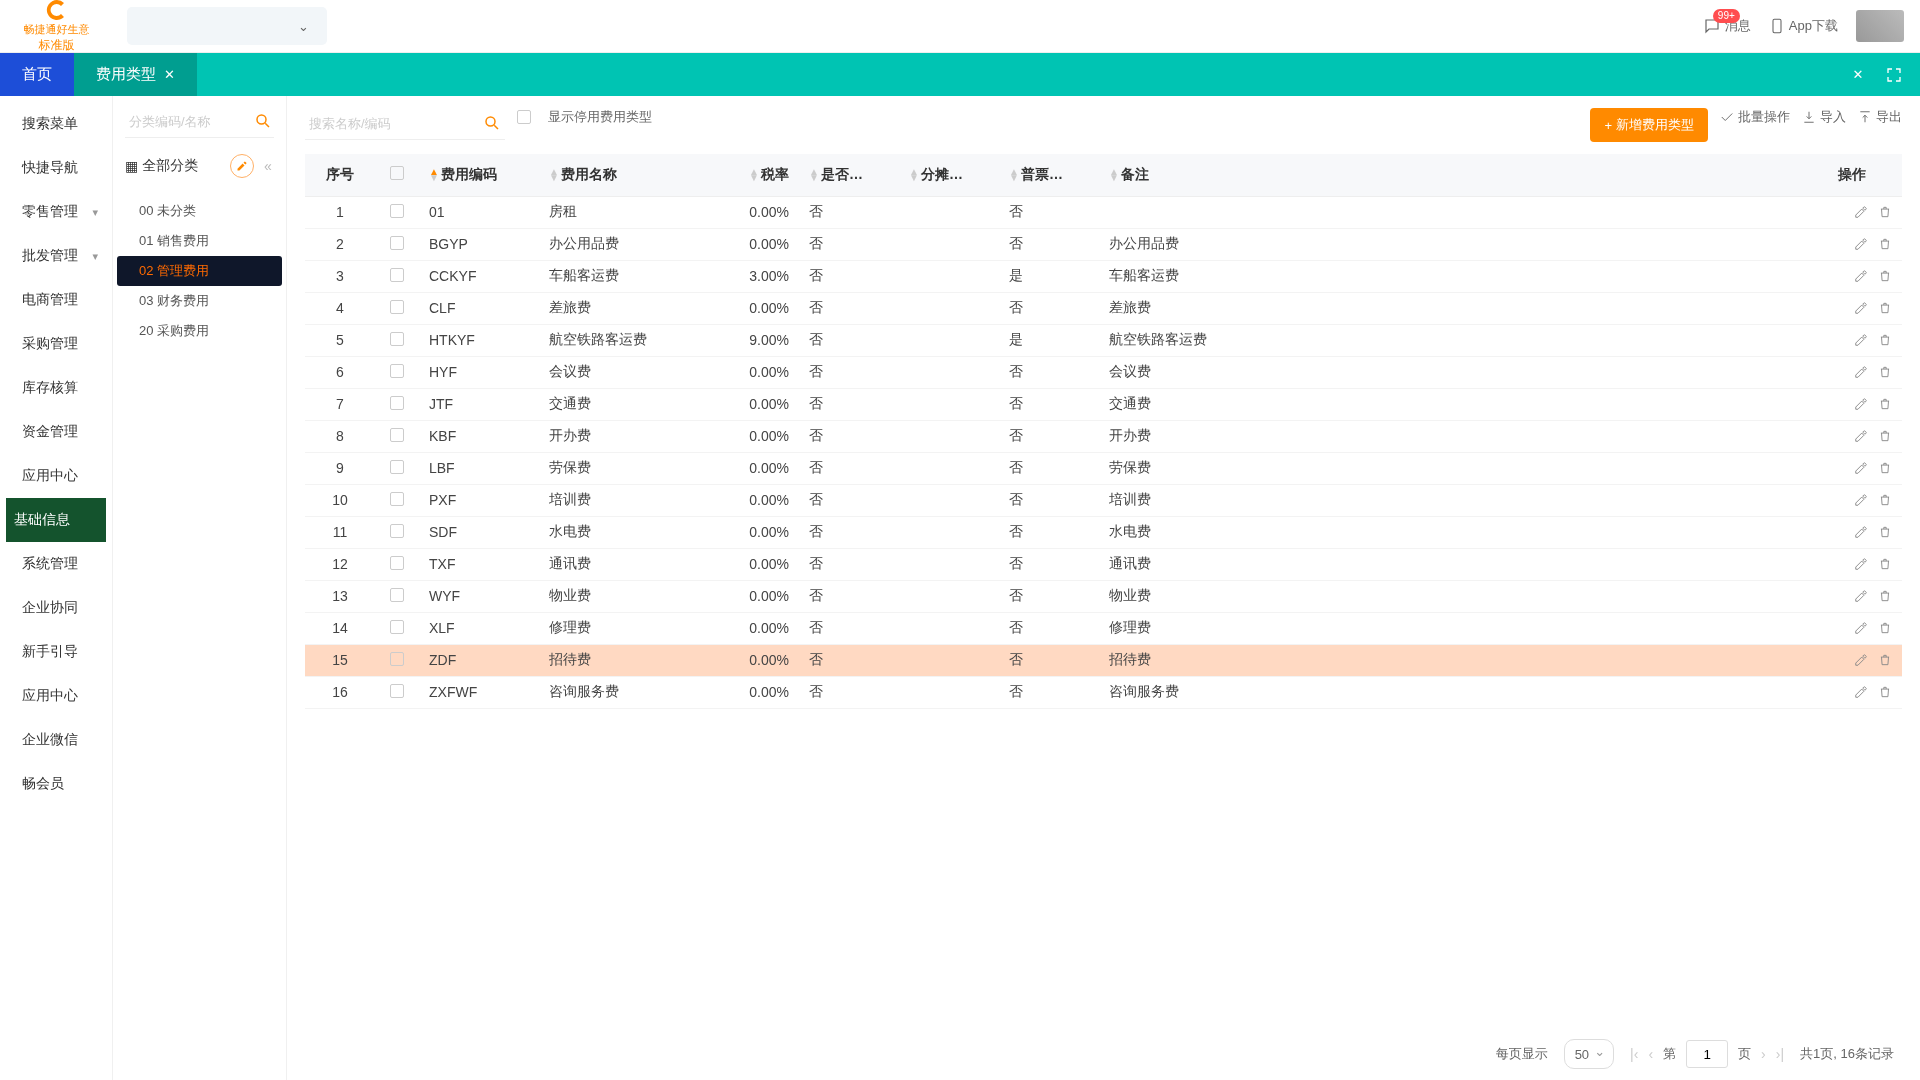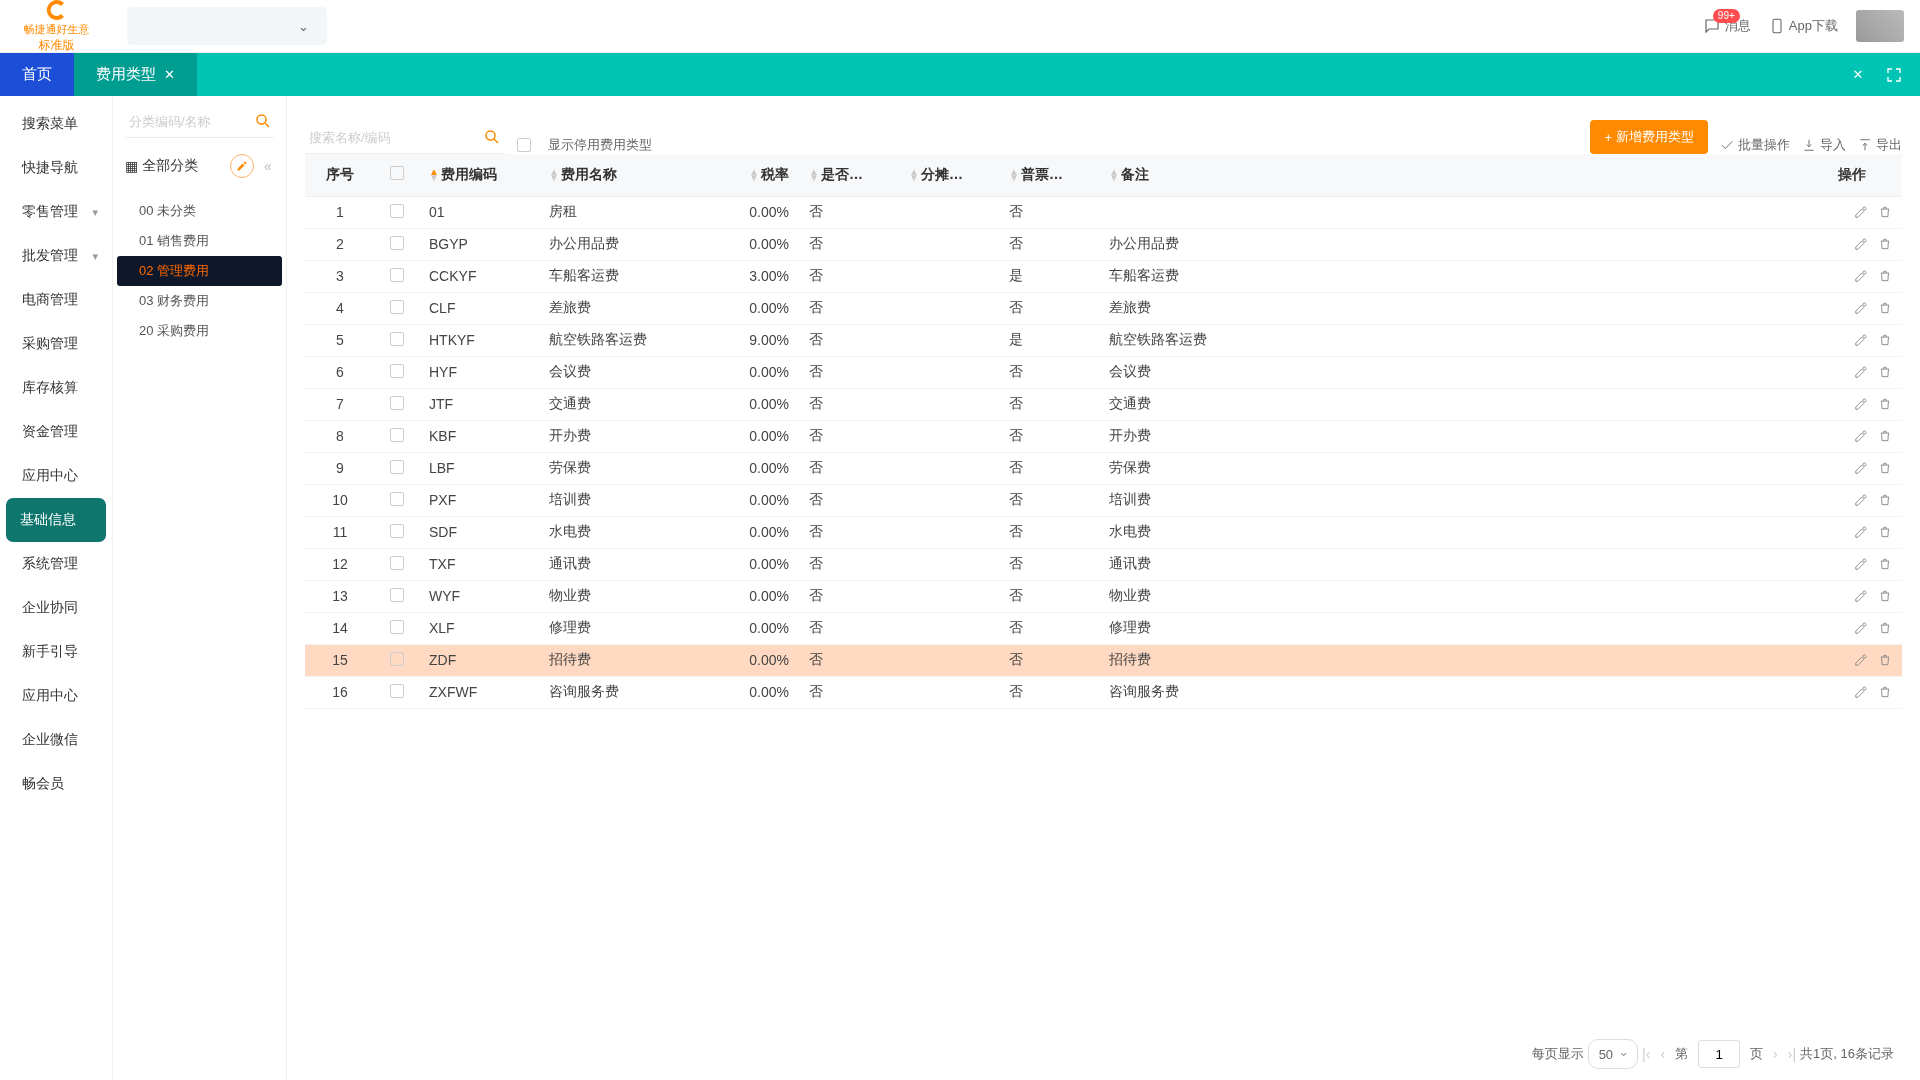--- a/index.html
+++ b/index.html
@@ -24,40 +24,40 @@
 .tab.home { background: #1d4ed8; font-family: Liberation Mono, monospace; }
 .tab.active { background: #009e90; }
 .tab-close-icon { font-size: 13px; cursor: pointer; }
 .tab-bar-right { position: absolute; right: 0; top: 0; height: 43px; display: flex; align-items: center; gap: 16px; padding: 0 16px; }
 .tab-bar-icon { color: #fff; cursor: pointer; width: 20px; height: 20px; display: flex; align-items: center; justify-content: center; }
 
 
 .main-row { display: flex; height: calc(1080px - 53px - 43px); }
 .left-nav { width: 113px; background: #fff; border-right: 1px solid #f0f0f0; display: flex; flex-direction: column; padding-top: 6px; }
 .left-nav-item { height: 44px; display: flex; align-items: center; justify-content: space-between; padding: 0 14px 0 22px; color: #333; cursor: pointer; font-size: 14px; }
-.left-nav-item.active { background: #0f766e; color: #fff; border-radius: 7px; margin: 0 6px; padding-left: 14px; }
+.left-nav-item.active { background: #14532d; color: #fff; border-radius: 0; margin: 0 6px; padding-left: 8px; }
 .caret { font-size: 11px; color: #999; }
 
 
 .cat-panel { width: 174px; border-right: 1px solid #f0f0f0; display: flex; flex-direction: column; padding-top: 10px; }
 .cat-search { margin: 0 12px 2px 12px; position: relative; }
 .cat-search input { width: 100%; height: 32px; border: none; border-bottom: 1px solid #eee; padding: 0 26px 0 4px; font-size: 13px; outline: none; color: #999; }
 .cat-search input::placeholder { color: #ccc; }
 .cat-search-icon { position: absolute; right: 2px; top: 6px; color: #ff8a00; }
 .cat-head { display: flex; align-items: center; justify-content: space-between; padding: 6px 10px 6px 12px; font-size: 14px; }
 .cat-head-left { display: flex; align-items: center; gap: 4px; }
 .cat-head-btn { width: 24px; height: 24px; border: 1px solid #ffb066; border-radius: 50%; color: #ff8a00; display: flex; align-items: center; justify-content: center; cursor: pointer; font-size: 13px; }
 .collapse-handle { width: 16px; height: 40px; display: flex; align-items: center; justify-content: center; color: #bbb; cursor: pointer; margin-left: auto; }
 .cat-list { padding: 4px 4px; }
 .cat-item { height: 30px; display: flex; align-items: center; padding: 0 10px 0 22px; font-size: 13px; color: #555; cursor: pointer; border-radius: 3px; }
 .cat-item.active { background: #0f172a; color: #ff6a00; }
 
 
 .content { flex: 1; display: flex; flex-direction: column; padding: 12px 18px 0 18px; }
-.toolbar { display: flex; align-items: flex-end; height: 46px; gap: 12px; }
+.toolbar { display: flex; align-items: flex-start; height: 46px; gap: 12px; }
 .search-box { position: relative; width: 200px; }
 .search-box input { width: 100%; height: 32px; border: none; border-bottom: 1px solid #eee; padding: 0 28px 0 4px; font-size: 13px; outline: none; }
 .search-box input::placeholder { color: #ccc; }
 .search-icon2 { position: absolute; right: 4px; top: 6px; color: #ff8a00; }
 .chk-row { display: flex; align-items: center; gap: 17px; color: #666; }
 .chk-box { width: 14px; height: 14px; border: 1px solid #ccc; border-radius: 2px; }
 .toolbar-spacer { flex: 1; }
 .btn-primary { background: #ff8a00; color: #fff; border: none; border-radius: 4px; height: 34px; padding: 0 14px; cursor: pointer; font-size: 13px; display: flex; align-items: center; gap: 4px; }
 .btn-link { display: flex; align-items: center; gap: 4px; color: #666; cursor: pointer; font-size: 13px; }
 
@@ -70,21 +70,21 @@
 tbody td { height: 32px; padding: 0 10px; border-bottom: 1px solid #f3f3f3; font-size: 14px; color: #444; white-space: nowrap; }
 tbody tr.highlight td { background: #ffd9c2; }
 .cell-chk { width: 14px; height: 14px; border: 1px solid #ccc; border-radius: 2px; display: inline-block; }
 .op-icons { display: flex; gap: 10px; color: #888; justify-content: flex-end; }
 .op-ico { cursor: pointer; }
 th.center, td.center { text-align: center; }
 th.right, td.right { text-align: right; }
 th.op-col { text-align: center; }
 
 
-.pager { height: 52px; display: flex; align-items: center; justify-content: flex-end; gap: 4px; padding: 0 8px; color: #666; }
+.pager { height: 52px; display: flex; align-items: center; justify-content: flex-end; gap: 16px; padding: 0 8px; color: #666; }
 .pager .sel { height: 30px; border: 1px solid #ddd; border-radius: 10px; padding: 0 24px 0 10px; display: flex; align-items: center; position: relative; }
 .pager .sel::after { content: "⌄"; position: absolute; right: 8px; top: 4px; color: #999; }
 .pager-btns { display: flex; align-items: center; gap: 10px; }
 .pg-btn { color: #ccc; cursor: pointer; font-size: 14px; }
 .pg-input { width: 42px; height: 28px; border: 1px solid #ddd; border-radius: 3px; text-align: center; }
 
 svg { display: block; }
 </style>
 </head>
 <body>

